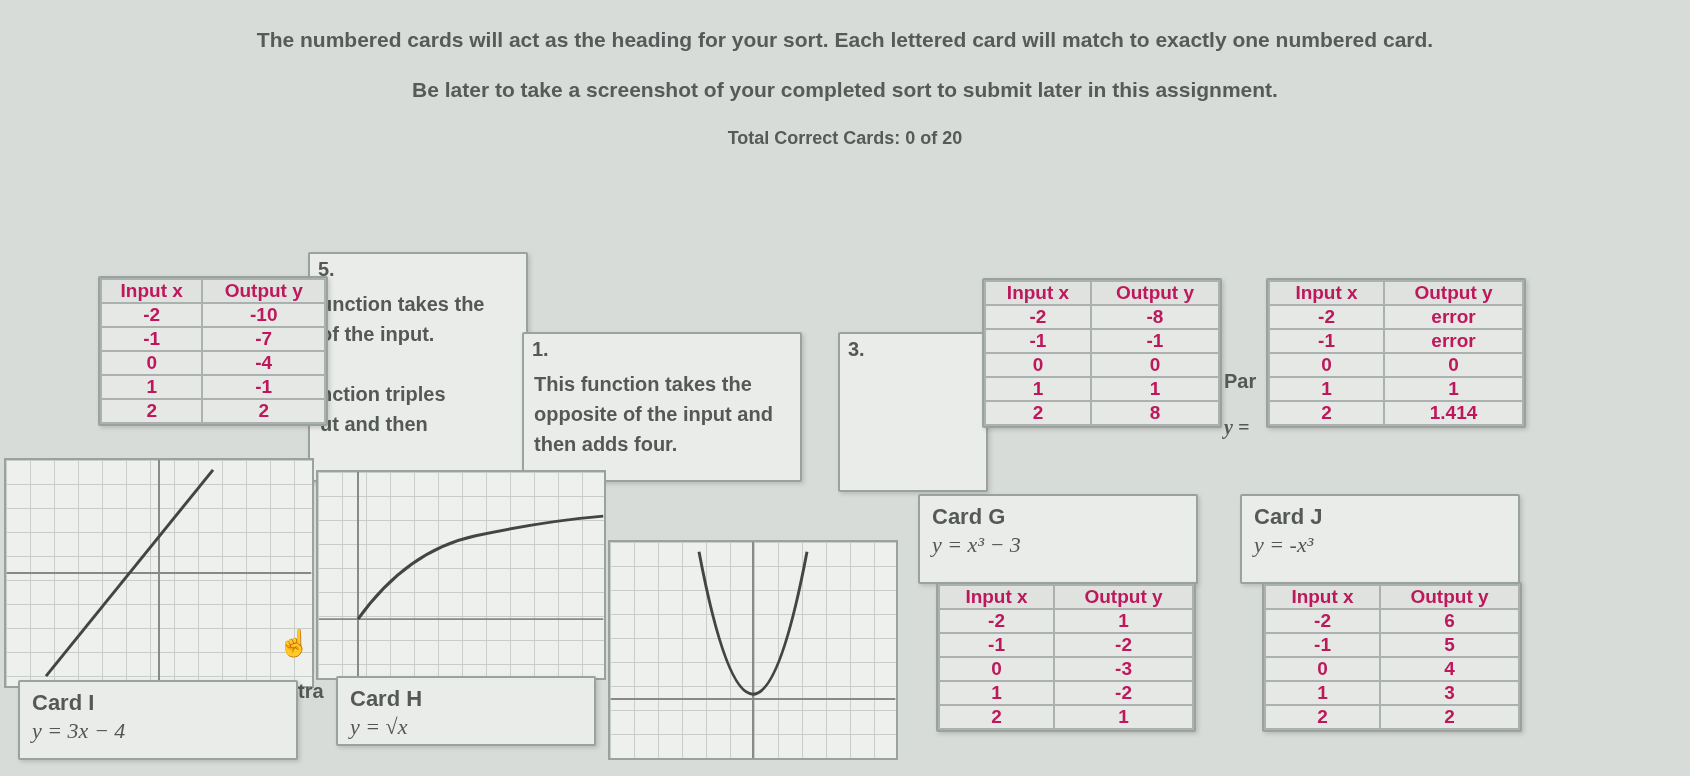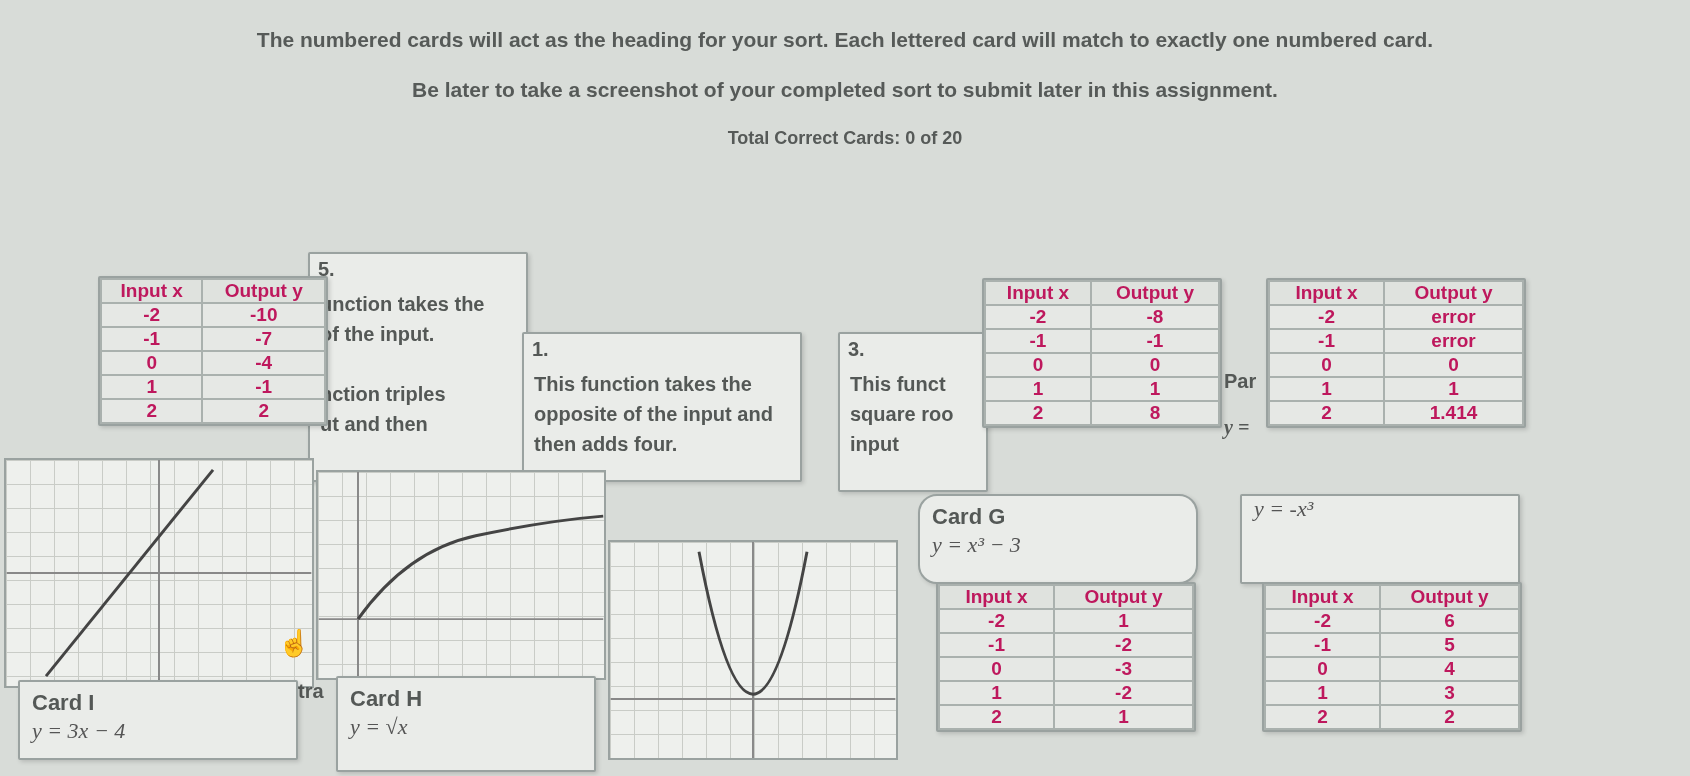--- a/index.html
+++ b/index.html
@@ -135,21 +135,20 @@
     </table>
 </div>
 
 <div class="card" style="left:522px; top:332px; width:280px; height:150px;">
   <div class="num">1.</div>
   <div class="body">This function takes the opposite of the input and then adds four.</div>
 </div>
 
 <div class="card" style="left:838px; top:332px; width:150px; height:160px;">
   <div class="num">3.</div>
-  <div class="body">This funct<br>square roo<br>input</div>
 </div>
 
 <div class="card" style="left:982px; top:278px; width:240px; padding:0;">
   <table class="io">
     <tbody>
         <tr>
           <th>Input x</th>
           <th>Output y</th>
         </tr>
     <tr>
@@ -230,37 +229,37 @@
 
 <div class="graph-box" style="left:316px; top:470px; width:290px; height:210px;">
   <div class="grid"></div>
   <svg class="plot" viewBox="0 0 290 210">
     <line x1="0" y1="150" x2="290" y2="150" stroke="#888" stroke-width="2"></line>
     <line x1="40" y1="0" x2="40" y2="210" stroke="#888" stroke-width="2"></line>
     <path d="M40,150 Q90,80 160,65 T290,45" fill="none" stroke="#444" stroke-width="3"></path>
   </svg>
 </div>
 
-<div class="card" style="left:336px; top:676px; width:260px; height:96px;">
+<div class="card" style="left:336px; top:676px; width:260px; height:70px;">
   <div class="card-label">Card H</div>
   <div class="eq">y = √x</div>
 </div>
 
 <div class="graph-box" style="left:608px; top:540px; width:290px; height:220px;">
   <div class="grid"></div>
   <svg class="plot" viewBox="0 0 290 220">
     <line x1="0" y1="160" x2="290" y2="160" stroke="#888" stroke-width="2"></line>
     <line x1="145" y1="0" x2="145" y2="220" stroke="#888" stroke-width="2"></line>
     <path d="M90,10 Q145,300 200,10" fill="none" stroke="#444" stroke-width="3"></path>
   </svg>
 </div>
 
 <div style="position:absolute; left:278px; top:628px; font-size:26px;">☝</div>
 
-<div class="card" style="left:918px; top:494px; width:280px; height:90px;border-radius:19px;">
+<div class="card" style="left:918px; top:494px; width:280px; height:90px;">
   <div class="card-label">Card G</div>
   <div class="eq">y = x³ − 3</div>
 </div>
 
 <div class="card" style="left:936px; top:582px; width:260px; padding:0;">
   <table class="io">
     <tbody>
         <tr>
           <th>Input x</th>
           <th>Output y</th>
@@ -283,20 +282,21 @@
         </tr>
     <tr>
           <td>2</td>
           <td>1</td>
         </tr>
   </tbody>
     </table>
 </div>
 
 <div class="card" style="left:1240px; top:494px; width:280px; height:90px;">
+  <div class="card-label">Card J</div>
   <div class="eq">y = -x³</div>
 </div>
 
 <div class="card" style="left:1262px; top:582px; width:260px; padding:0;">
   <table class="io">
     <tbody>
         <tr>
           <th>Input x</th>
           <th>Output y</th>
         </tr>

